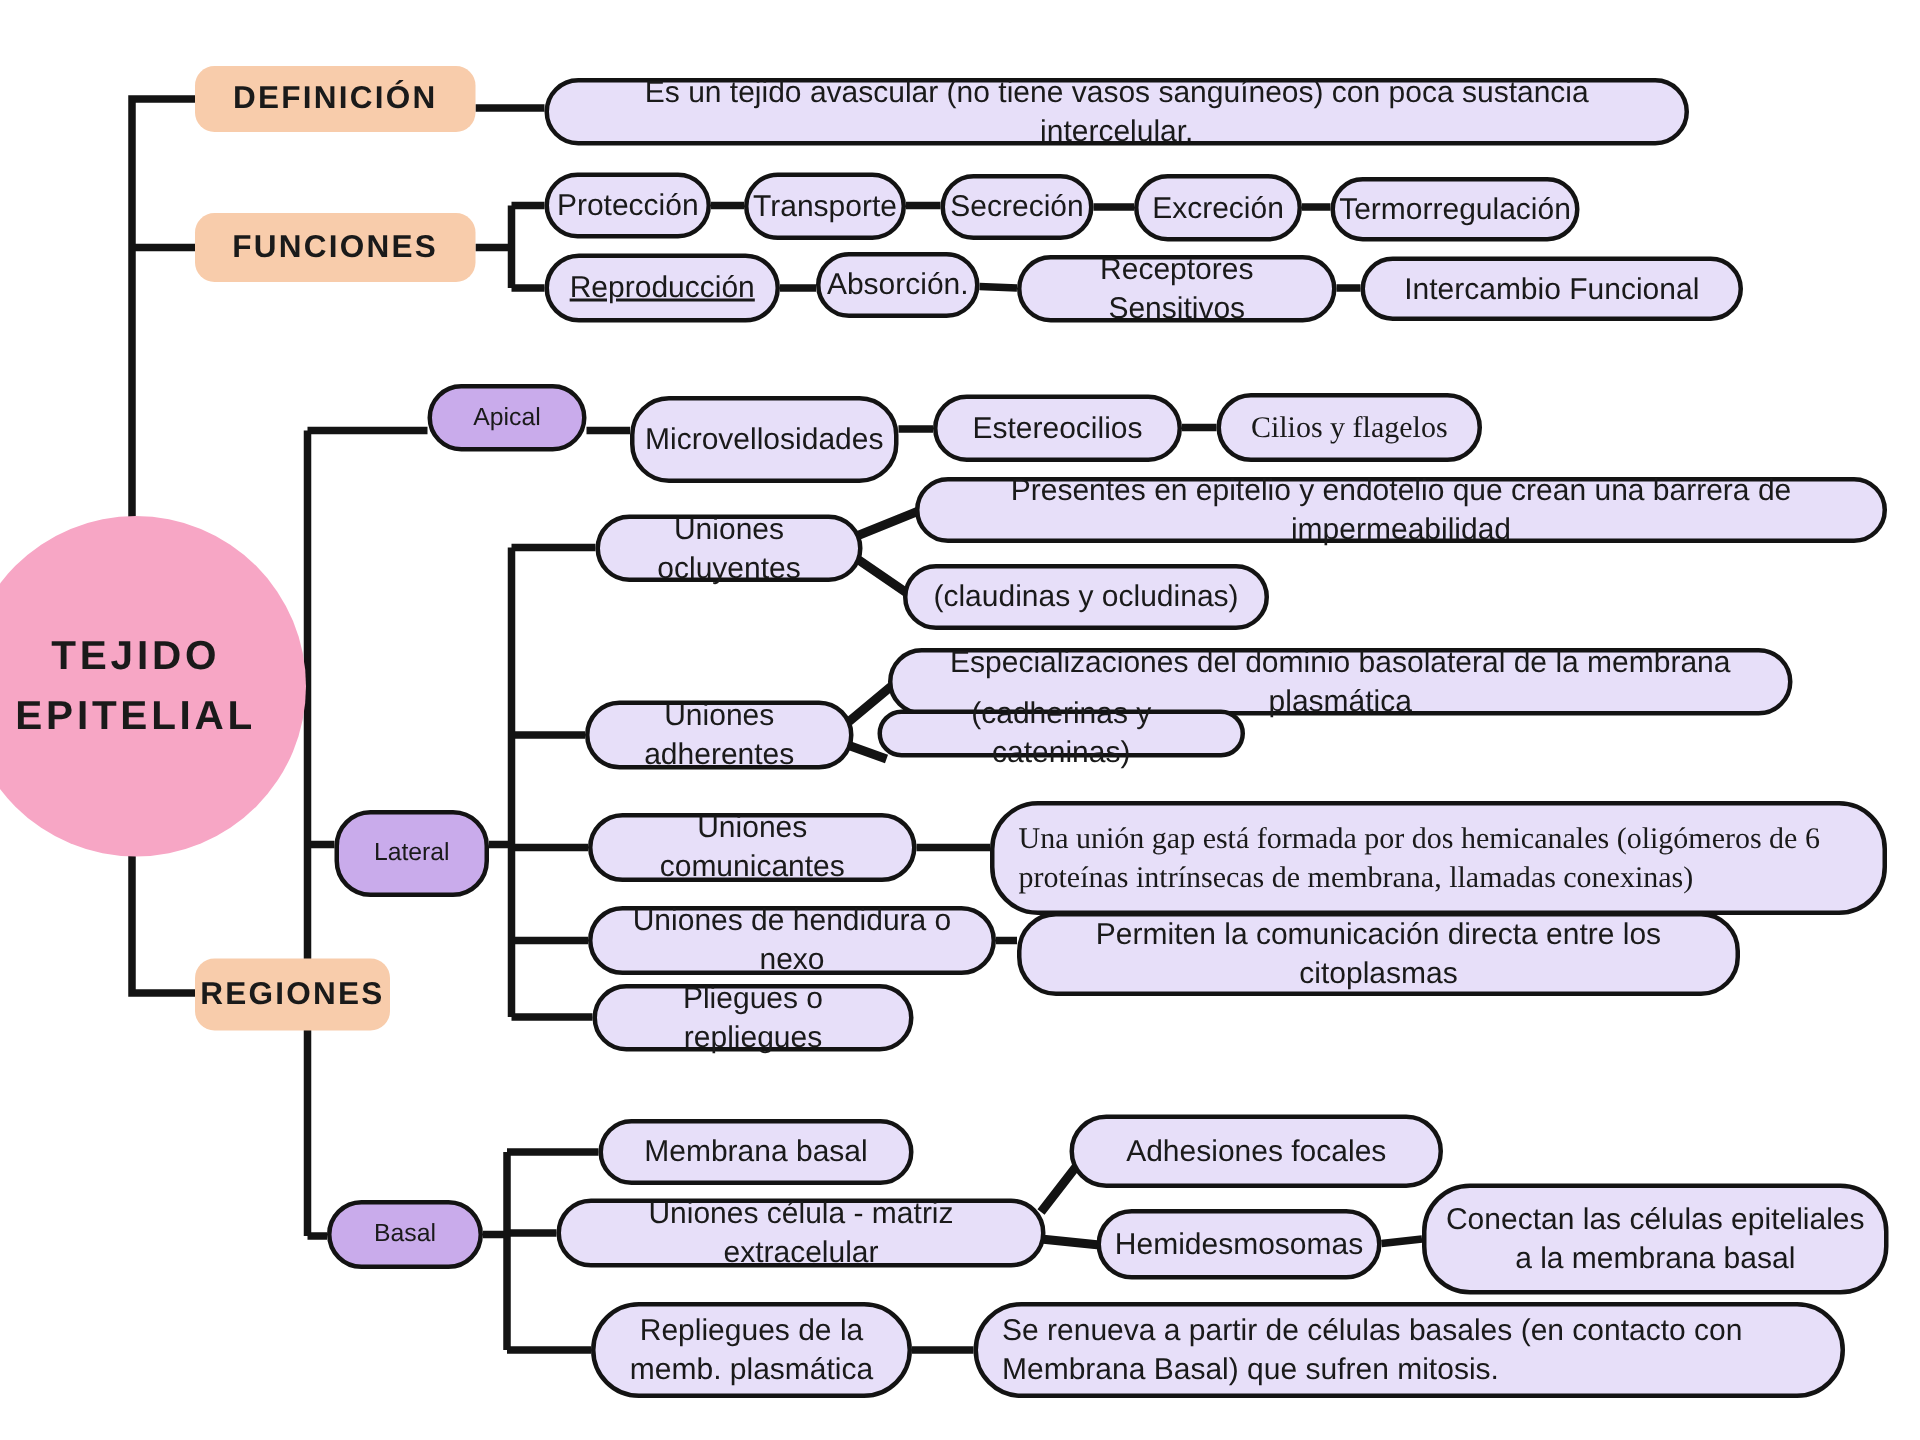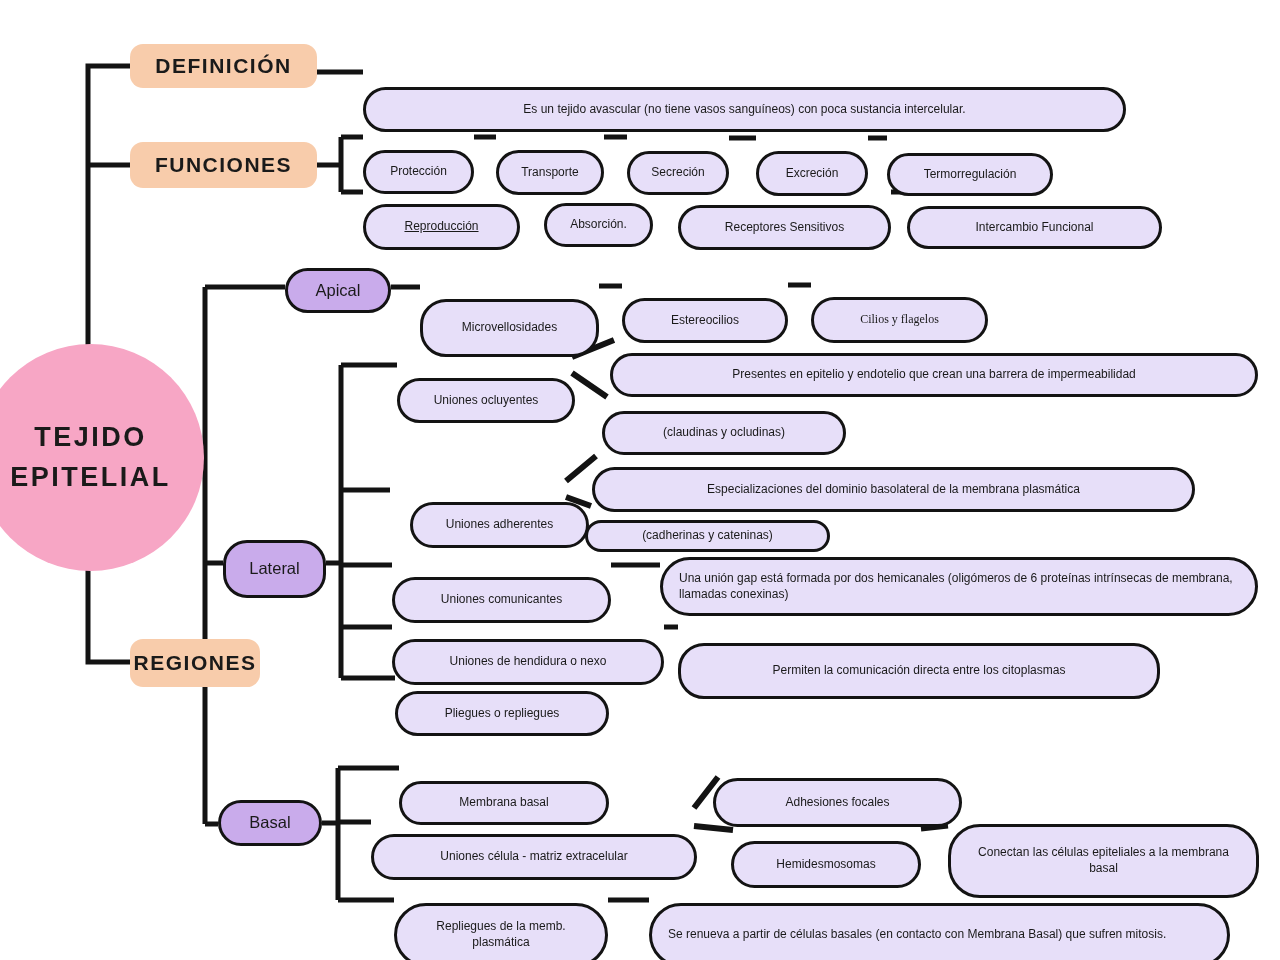--- a/index.html
+++ b/index.html
@@ -5,21 +5,21 @@
   html,body{margin:0;padding:0;background:#ffffff;}
   body{width:1280px;height:960px;position:relative;overflow:hidden;
        font-family:"Liberation Sans","DejaVu Sans",sans-serif;color:#1a1a1a;}
   #canvas{position:absolute;inset:0;width:1280px;height:960px;}
   svg.wires{position:absolute;left:0;top:0;width:1280px;height:960px;}
   .node{position:absolute;box-sizing:border-box;display:flex;align-items:center;
         justify-content:center;text-align:center;line-height:1.3;}
   .header{background:#F8CCAB;border-radius:13px;font-weight:bold;
           font-size:21px;letter-spacing:1.5px;}
   .pill{background:#E7DFF9;border:3px solid #131313;border-radius:26px;
-        font-size:12px;padding:2px 12px;margin-top:35px;}
+        font-size:20px;padding:2px 12px;}
   .pill.big{border-radius:32px;}
   .pill.leftal{justify-content:flex-start;text-align:left;padding-left:16px;}
   .midpill{background:#C9ABEB;border:3px solid #131313;border-radius:24px;
            font-size:16.5px;}
   .root{background:#F7A6C5;border-radius:50%;font-weight:bold;font-size:27px;
         letter-spacing:2.5px;line-height:1.45;flex-direction:column;}
 </style>
 </head>
 <body>
 
@@ -60,38 +60,38 @@
   <div class="node pill" style="left:496px;top:115px;width:108px;height:45px;">Transporte</div>
   <div class="node pill" style="left:627px;top:116px;width:102px;height:44px;">Secreción</div>
   <div class="node pill" style="left:756px;top:116px;width:112px;height:45px;">Excreción</div>
   <div class="node pill" style="left:887px;top:118px;width:166px;height:43px;">Termorregulación</div>
 
   <div class="node pill" style="left:363px;top:169px;width:157px;height:46px;text-decoration:underline;">Reproducción</div>
   <div class="node pill" style="left:544px;top:168px;width:109px;height:44px;">Absorción.</div>
   <div class="node pill" style="left:678px;top:170px;width:213px;height:45px;">Receptores Sensitivos</div>
   <div class="node pill" style="left:907px;top:171px;width:255px;height:43px;">Intercambio Funcional</div>
 
-  <div class="node midpill" style="left:285px;top:268px;width:106px;height:45px;">Apical</div>
+  <div class="node midpill" style="left:285px;top:256px;width:106px;height:45px;">Apical</div>
   <div class="node midpill" style="left:223px;top:540px;width:103px;height:58px;text-align:center;">Lateral</div>
   <div class="node midpill" style="left:218px;top:800px;width:104px;height:46px;">Basal</div>
 
   <div class="node pill" style="left:420px;top:264px;width:179px;height:58px;">Microvellosidades</div>
   <div class="node pill" style="left:622px;top:263px;width:166px;height:45px;">Estereocilios</div>
   <div class="node pill" style="left:811px;top:262px;width:177px;height:46px;font-family:Liberation Serif, serif;">Cilios y flagelos</div>
 
   <div class="node pill" style="left:397px;top:343px;width:178px;height:45px;">Uniones ocluyentes</div>
   <div class="node pill" style="left:610px;top:318px;width:648px;height:44px;">Presentes en epitelio y endotelio que crean una barrera de impermeabilidad</div>
   <div class="node pill" style="left:602px;top:376px;width:244px;height:44px;">(claudinas y ocludinas)</div>
 
-  <div class="node pill" style="left:410px;top:467px;width:179px;height:46px;">Uniones adherentes</div>
+  <div class="node pill" style="left:390px;top:467px;width:179px;height:46px;">Uniones adherentes</div>
   <div class="node pill" style="left:592px;top:432px;width:603px;height:45px;">Especializaciones del dominio basolateral de la membrana plasmática</div>
-  <div class="node pill" style="left:585px;top:485px;width:245px;height:32px;">(cadherinas y cateninas)</div>
+  <div class="node pill" style="left:585px;top:473px;width:245px;height:32px;">(cadherinas y cateninas)</div>
 
   <div class="node pill" style="left:392px;top:542px;width:219px;height:46px;">Uniones comunicantes</div>
-  <div class="node pill big leftal" style="left:660px;top:522px;width:598px;height:59px;">Una unión gap está formada por dos hemicanales (oligómeros de 6 proteínas intrínsecas de membrana, llamadas conexinas)</div>
+  <div class="node pill big leftal" style="left:660px;top:534px;width:598px;height:76px;font-family:Liberation Serif, serif;">Una unión gap está formada por dos hemicanales (oligómeros de 6 proteínas intrínsecas de membrana, llamadas conexinas)</div>
 
   <div class="node pill" style="left:392px;top:604px;width:272px;height:46px;">Uniones de hendidura o  nexo</div>
   <div class="node pill" style="left:678px;top:608px;width:482px;height:56px;">Permiten la comunicación directa entre los citoplasmas</div>
 
   <div class="node pill" style="left:395px;top:656px;width:214px;height:45px;">Pliegues o repliegues</div>
 
   <div class="node pill" style="left:399px;top:746px;width:210px;height:44px;">Membrana basal</div>
 
   <div class="node pill" style="left:371px;top:799px;width:326px;height:46px;">Uniones célula - matriz extracelular</div>
   <div class="node pill" style="left:713px;top:743px;width:249px;height:49px;">Adhesiones focales</div>

